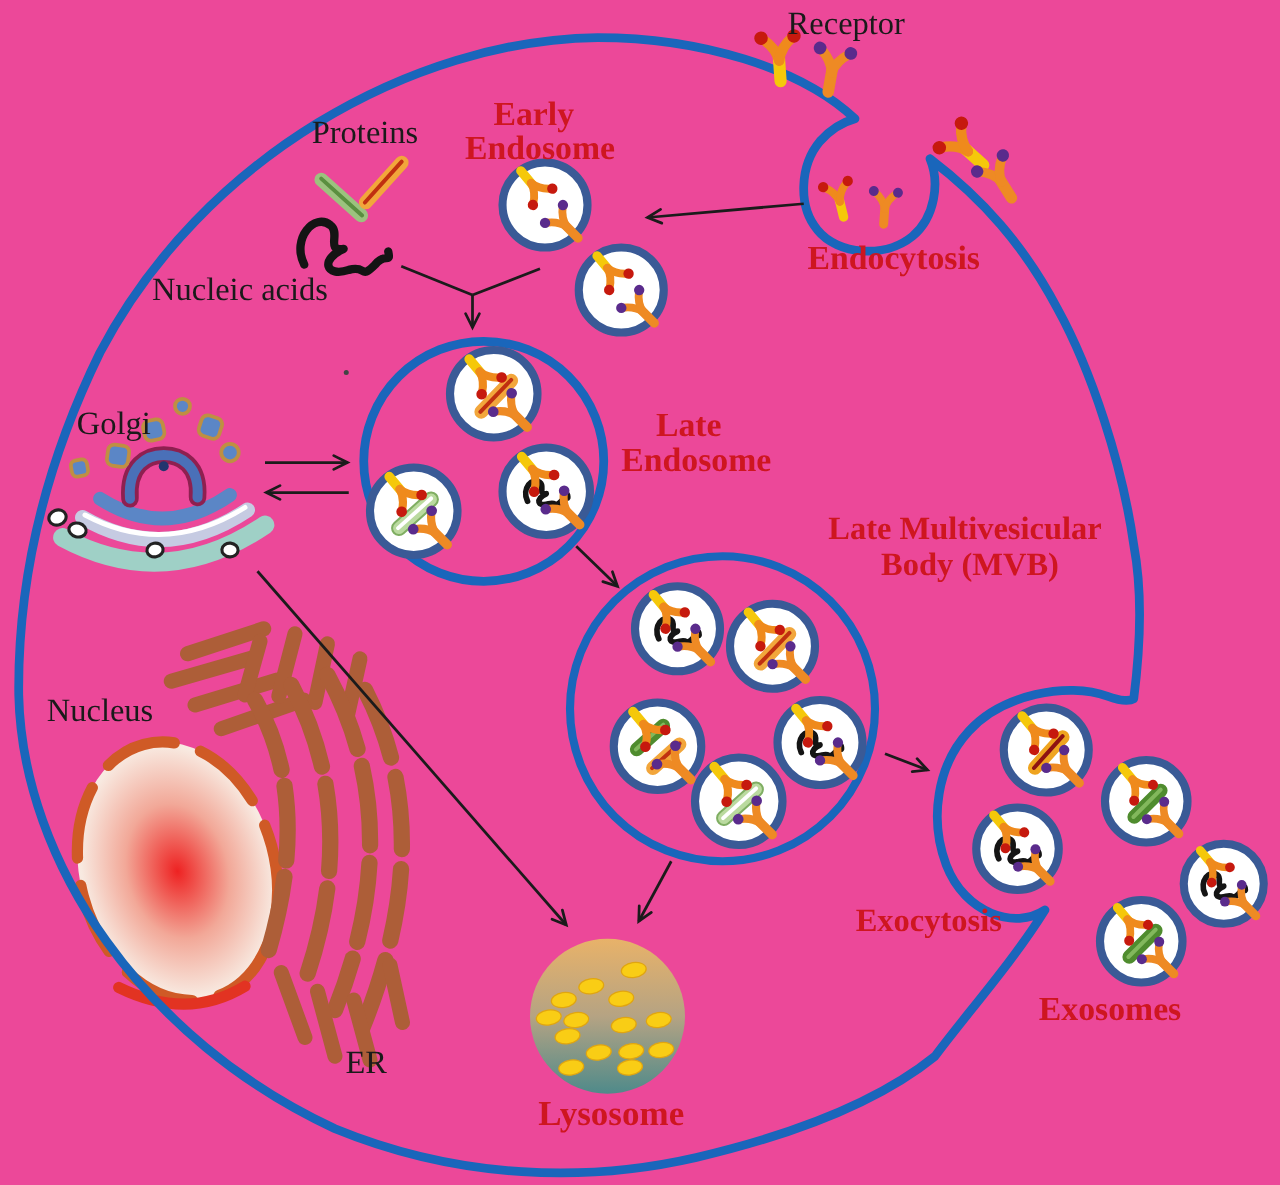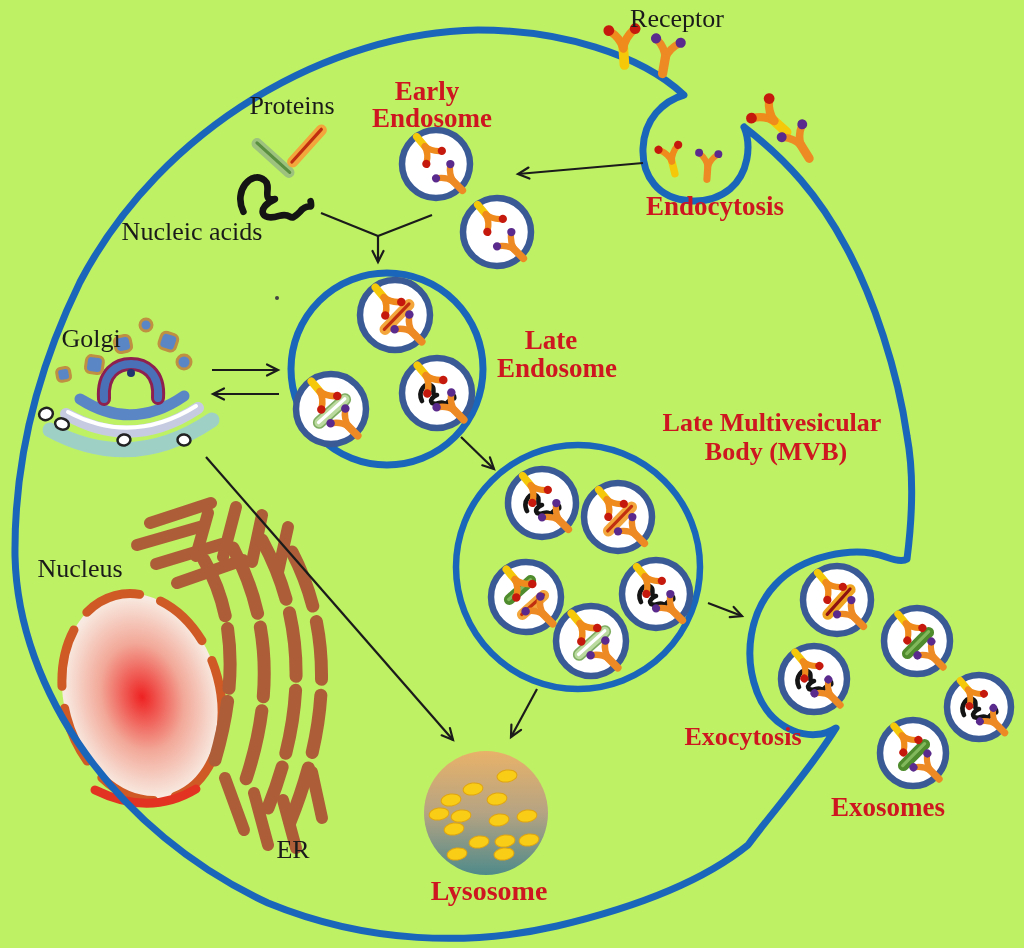--- a/index.html
+++ b/index.html
@@ -1,16 +1,16 @@
 <!DOCTYPE html>
 <html><head>
 <meta charset="utf-8">
 <style>
   html,body{margin:0;padding:0;background:#fff;}
-  #stage{position:relative;width:1024px;height:948px;background:#bef264;overflow:hidden;}
+  #stage{position:relative;width:1024px;height:948px;background:#ec4899;overflow:hidden;}
   svg{display:block;}
   text{font-family:"Liberation Serif",serif;}
   .tblack{fill:#1a1a1a;font-size:26px;}
   .tred{fill:#ce1620;font-weight:bold;}
 </style>
 </head>
 <body>
 
 <div id="stage">
 <svg width="1024" height="948" viewBox="0 0 1024 948">

